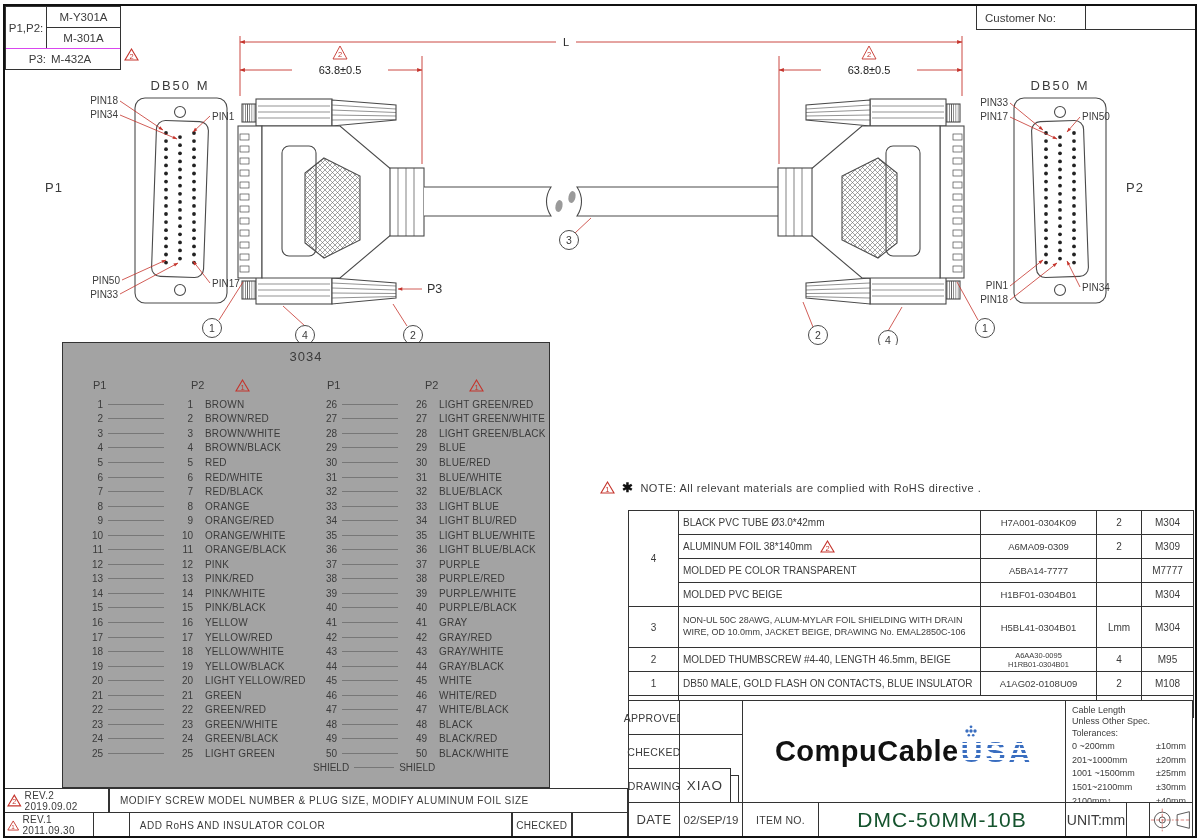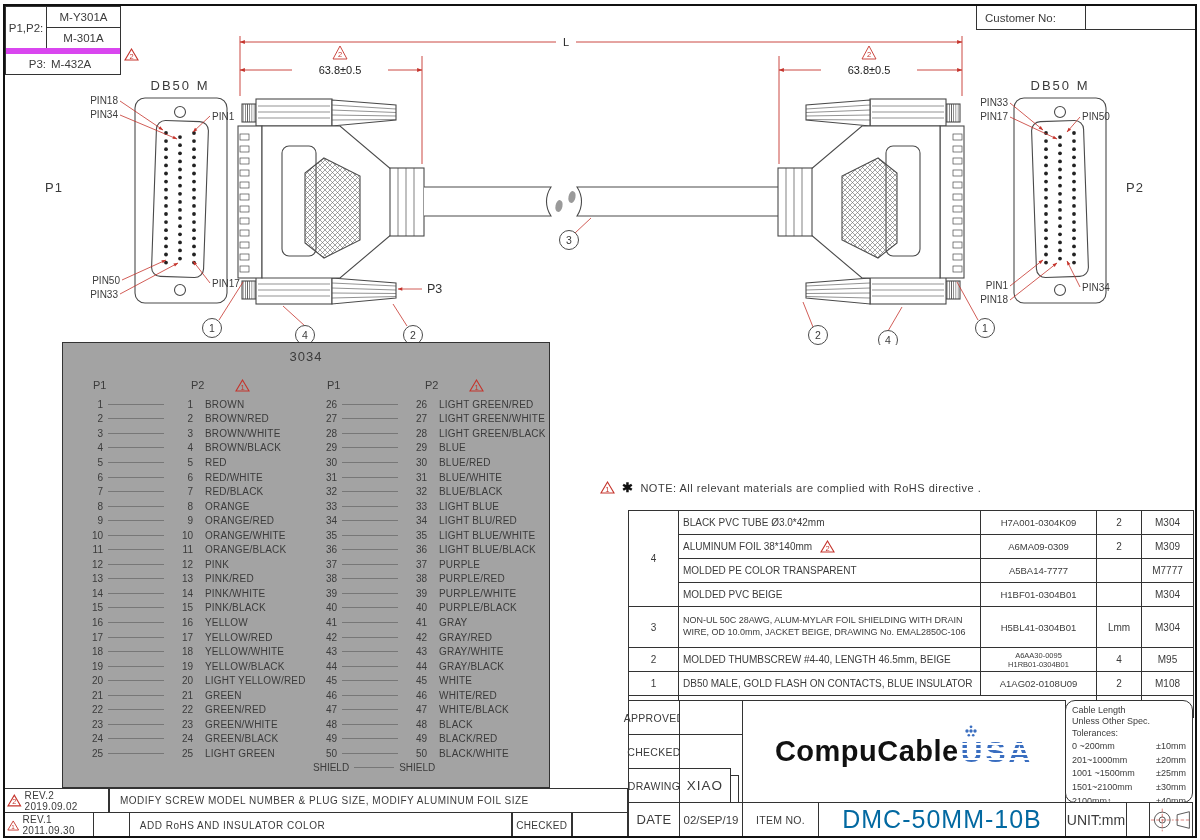--- a/index.html
+++ b/index.html
@@ -7,21 +7,21 @@
   .sheet{position:relative;width:1200px;height:840px;background:#fff;overflow:hidden;}
   .frame{position:absolute;left:3px;top:4px;right:3px;bottom:2px;border:2px solid #111;pointer-events:none;}
   svg text{font-family:"Liberation Sans",sans-serif;}
   
   .plug-table{position:absolute;left:5px;top:6px;width:114px;border:1.5px solid #333;background:#fff;font-size:11.5px;}
   .plug-table .tt{display:flex;}
   .plug-table .tl{width:40px;border-right:1px solid #333;display:flex;align-items:center;justify-content:center;}
   .plug-table .tr2{flex:1;}
   .plug-table .cell{height:20px;display:flex;align-items:center;justify-content:center;}
   .plug-table .cell+.cell{border-top:1px solid #333;}
-  .plug-table .p3row{border-top:6px solid #d946ef;height:20px;display:flex;align-items:center;}
+  .plug-table .p3row{border-top:1px solid #d946ef;height:20px;display:flex;align-items:center;}
   .plug-table .p3l{width:40px;text-align:right;}
   .plug-table .p3v{padding-left:5px;}
   .tri-abs{position:absolute;}
   
   .customer{position:absolute;left:976px;top:5px;width:219px;height:23px;border:1.5px solid #333;display:flex;font-size:11.5px;background:#fff;}
   .customer .cl{width:100px;border-right:1px solid #333;display:flex;align-items:center;padding-left:8px;}
   .customer .cv{flex:1;}
   
   .wiring{position:absolute;left:62px;top:342px;width:486px;height:444px;border:1.5px solid #333;background:#a3a3a3;}
   .wtitle{position:absolute;top:6px;left:0;width:100%;text-align:center;font-size:13px;letter-spacing:1px;}
@@ -55,23 +55,23 @@
   .tblock{position:absolute;left:628px;top:700px;width:565px;height:137px;background:#fff;}
   .tb{position:absolute;border:1px solid #333;box-sizing:border-box;display:flex;align-items:center;justify-content:center;background:#fff;}
   .lab{font-size:10.5px;letter-spacing:0.3px;}
   .val{font-size:13.5px;letter-spacing:1px;}
   .logo-wrap{gap:2px;}
   .logo-black{font-size:29px;font-weight:bold;color:#111;letter-spacing:0.5px;}
   .usa-wrap{position:relative;display:inline-block;}
   .logo-blue{font-size:30px;font-weight:bold;color:#3a6ec0;letter-spacing:3px;}
   .usa-wrap::after{content:"";position:absolute;inset:0;background:repeating-linear-gradient(180deg,rgba(255,255,255,0) 0 3px,#fff 3px 5px);pointer-events:none;}
   .logo-dots{position:absolute;top:-10px;left:2px;}
-  .itemno{font-size:25px;letter-spacing:1px;color:#0369a1;}
+  .itemno{font-size:21px;letter-spacing:1px;color:#14532d;}
   .unit{font-size:14px;}
-  .tol{flex-direction:column;align-items:stretch;justify-content:flex-start;padding:4px 6px;font-size:9px;line-height:1.25;border-radius:10px;}
+  .tol{flex-direction:column;align-items:stretch;justify-content:flex-start;padding:4px 6px;font-size:9px;line-height:1.25;}
   .tolrow{display:flex;justify-content:space-between;margin-top:2.4px;}
   
   .revs{position:absolute;left:3px;top:788px;width:625px;height:50px;background:#fff;}
   .revrow{position:absolute;left:0;width:100%;height:25px;display:flex;}
   .rc{border:1px solid #333;box-sizing:border-box;display:flex;align-items:center;font-size:10px;letter-spacing:0.3px;background:#fff;}
   .rm{width:106px;gap:3px;padding-left:3px;}
   .rd{flex:1;padding-left:10px;letter-spacing:0.5px;}
   .rchk{width:70px;justify-content:center;}
   .rblank{width:66px;}
 </style>

